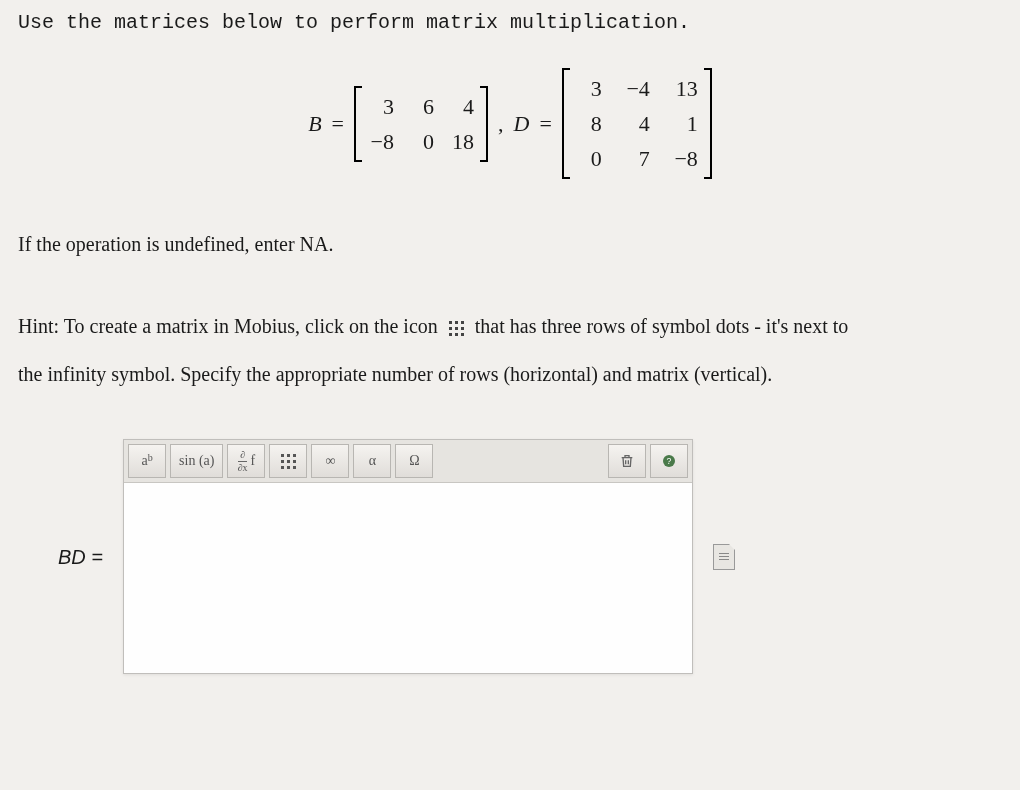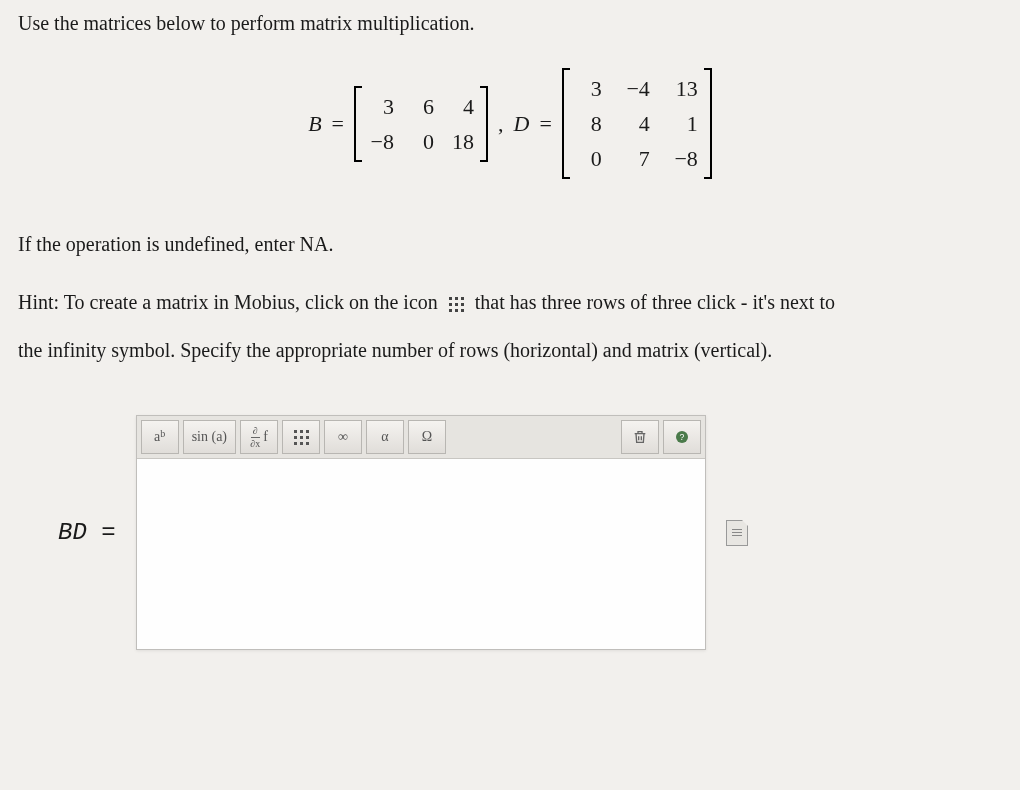--- a/index.html
+++ b/index.html
@@ -6,21 +6,21 @@
     body {
       font-family: Georgia, 'Times New Roman', serif;
       background: #f2f0ed;
       color: #1a1a1a;
       width: 1020px;
       height: 790px;
       padding: 8px 18px;
       font-size: 20px;
       line-height: 1.5;
     }
-    .instruction { margin-bottom: 30px; }
+    .instruction { margin-bottom: 30px; font-family: Liberation Mono, monospace; }
     .eq-block {
       text-align: center;
       font-family: 'Cambria Math', Georgia, serif;
       font-size: 22px;
       margin: 20px 0 50px 0;
     }
     .eq-row { display: inline-flex; align-items: center; gap: 10px; }
     .ital { font-style: italic; }
     .bracket-wrap { display: inline-flex; align-items: stretch; }
     .bracket {
@@ -42,21 +42,21 @@
       margin: 0 6px;
     }
     .mini-matrix-icon .r { display: flex; gap: 3px; }
     .mini-matrix-icon .d { width: 3px; height: 3px; background: #444; }
     .answer-area {
       display: flex;
       align-items: center;
       gap: 20px;
       margin: 50px 0 0 40px;
     }
-    .bd-label { font-style: italic; font-size: 24px; font-family: Liberation Mono, monospace; }
+    .bd-label { font-style: italic; font-size: 20px; font-family: Liberation Sans, sans-serif; }
     .editor {
       width: 570px;
       border: 1px solid #c0bebb;
       background: #fdfcfa;
       box-shadow: 0 1px 3px rgba(0,0,0,0.08);
     }
     .toolbar {
       display: flex;
       align-items: center;
       background: #e6e4e0;
@@ -153,42 +153,42 @@
         <span>1</span>
         <span>0</span>
         <span>7</span>
         <span>−8</span>
       </span>
       <span class="bracket r"></span>
     </span>
   </div>
 </div>
 
-<p style="margin-bottom:28px">If the operation is undefined, enter NA.</p>
+<p style="margin-bottom:52px">If the operation is undefined, enter NA.</p>
 
 <p class="hint-line">
   <span>Hint: To create a matrix in Mobius, click on the icon</span>
   <span class="mini-matrix-icon">
     <span class="r">
         <span class="d"></span>
         <span class="d"></span>
         <span class="d"></span>
       </span>
     <span class="r">
         <span class="d"></span>
         <span class="d"></span>
         <span class="d"></span>
       </span>
     <span class="r">
         <span class="d"></span>
         <span class="d"></span>
         <span class="d"></span>
       </span>
   </span>
-  <span>that has three rows of three click - it's next to</span>
+  <span>that has three rows of symbol dots - it's next to</span>
 </p>
 <p class="hint-line">the infinity symbol. Specify the appropriate number of rows (horizontal) and matrix (vertical).</p>
 
 <div class="answer-area">
   <div>
     <span class="bd-label"><span>BD</span> <span>=</span></span>
   </div>
 
   <div class="editor">
     <div class="toolbar">

